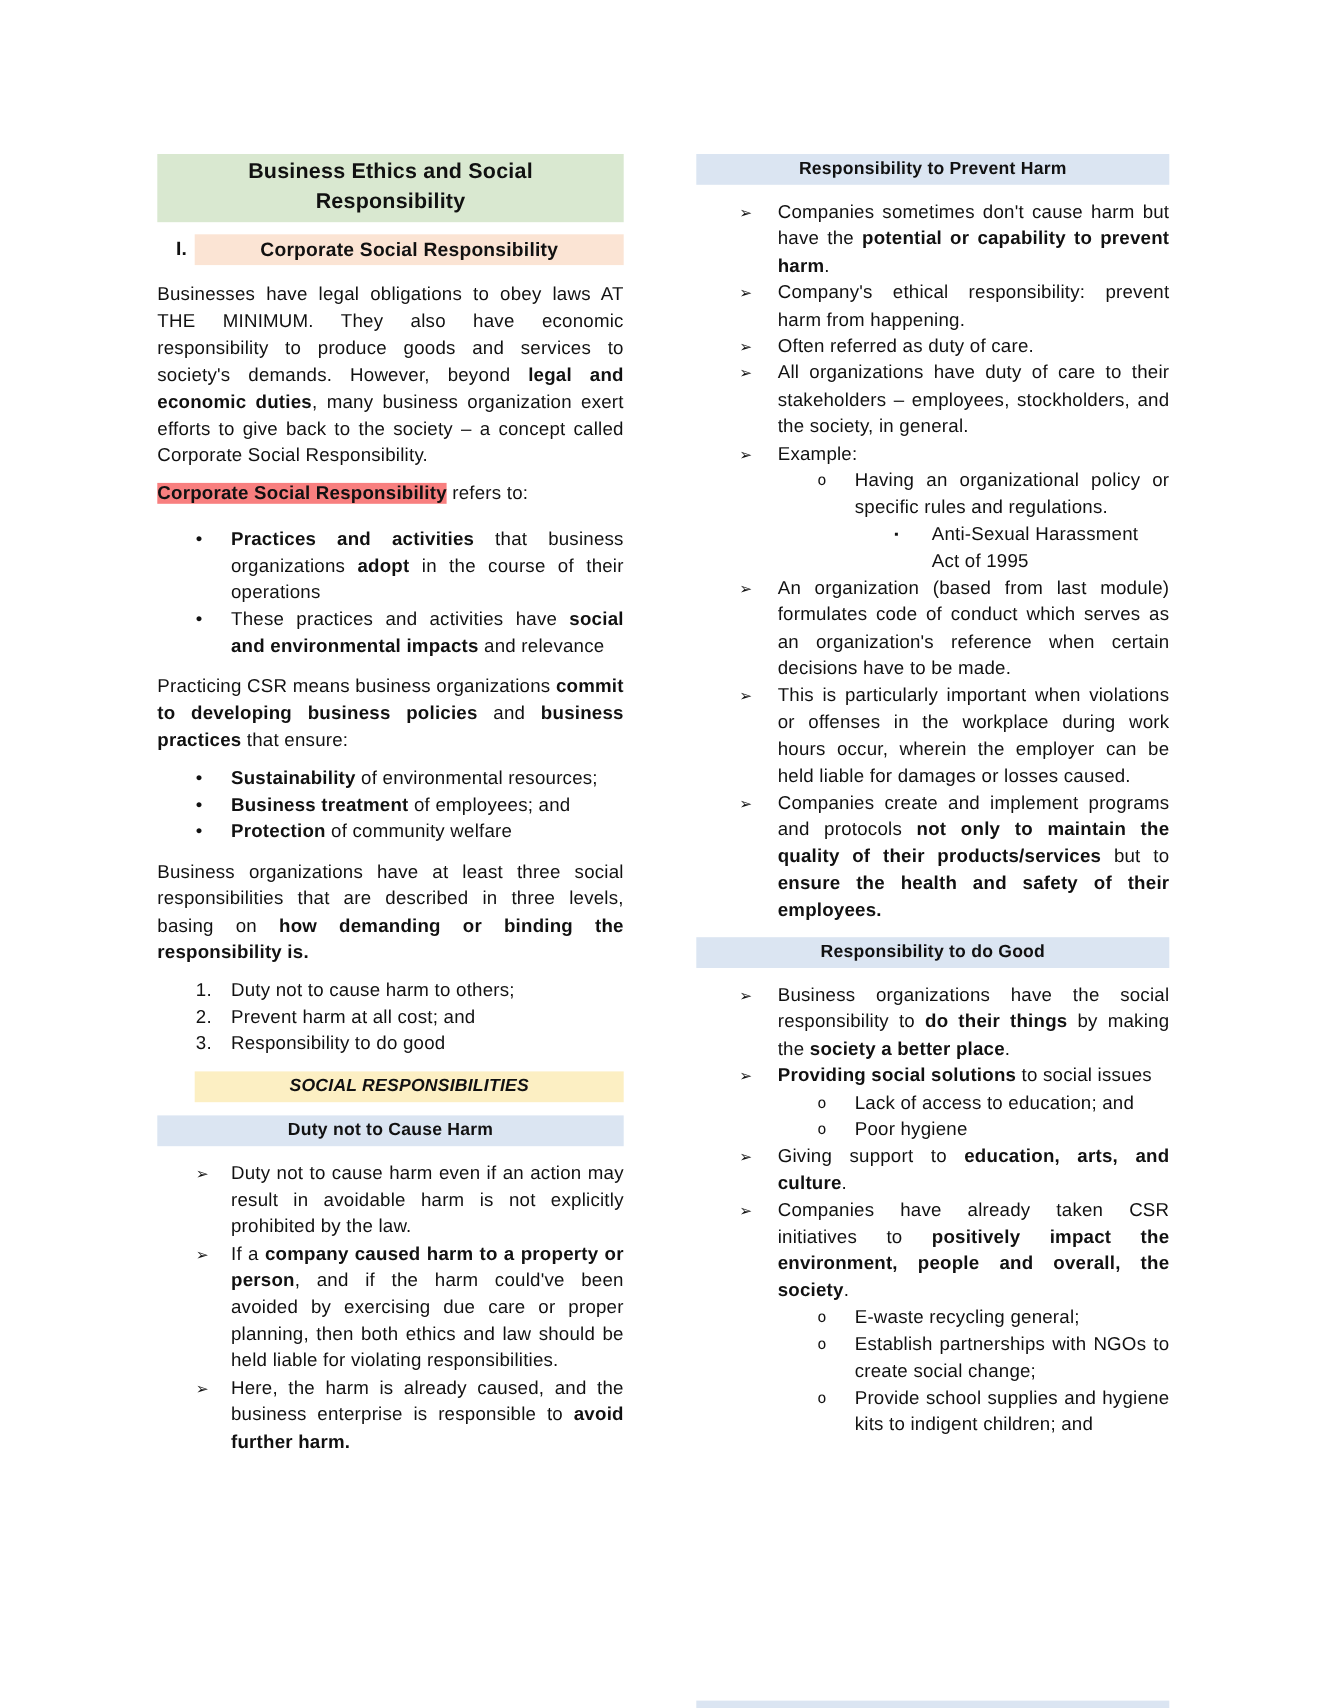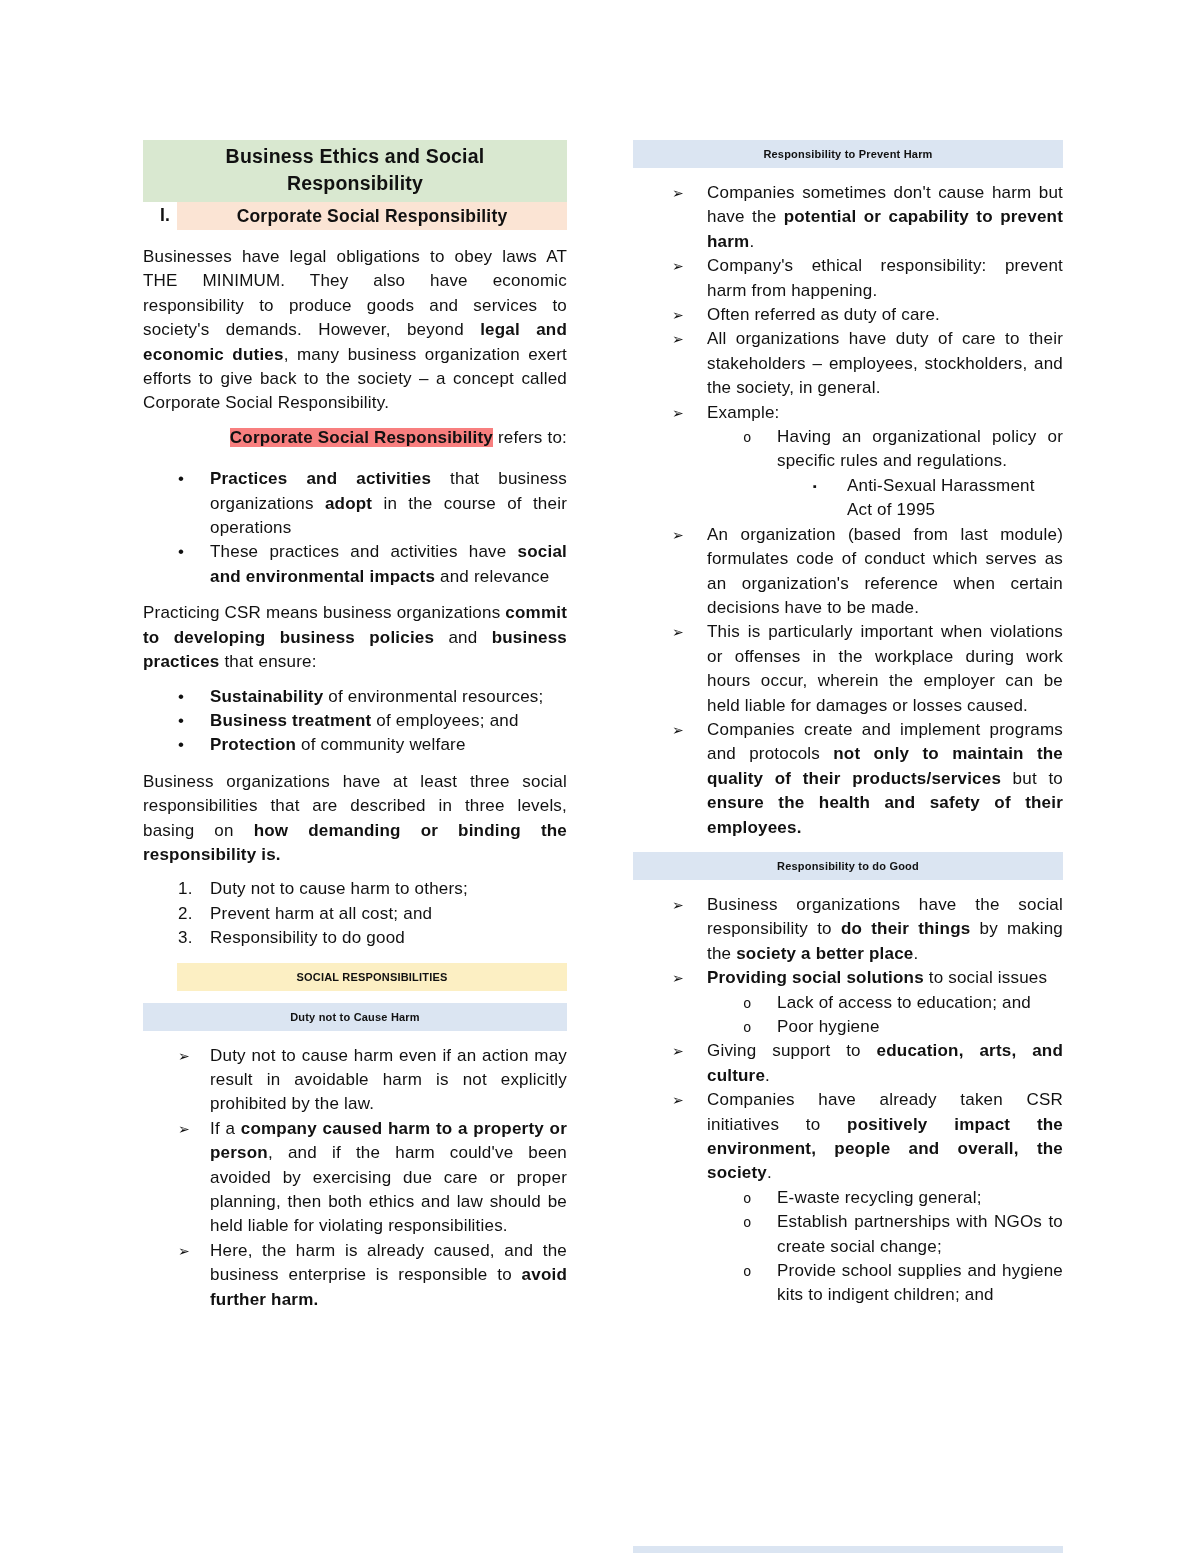--- a/index.html
+++ b/index.html
@@ -7,34 +7,34 @@
     position:relative;width:1200px;height:1553px;background:#fff;overflow:hidden;
     font-family:"Liberation Sans","DejaVu Sans",sans-serif;
     color:var(--text,#111);font-size:17px;line-height:24.4px;letter-spacing:.2px;
   }
   .col{position:absolute;top:140px;}
   .col-left{left:143px;width:424px;}
   .col-right{left:633px;width:430px;}
 
   .title-box{
     background:var(--title-bg,#d9e8d0);text-align:center;font-weight:bold;
-    font-size:19.5px;line-height:27px;padding:3px 28px 5px;
+    font-size:19.5px;line-height:27px;padding:3px 28px 5px;margin-bottom:11px;
   }
   .heading-row{display:flex;align-items:stretch;margin:0 0 15px;}
   .numeral{font-weight:bold;font-size:17.5px;line-height:27px;padding-left:17px;width:17px;flex:0 0 auto;}
   .peach{flex:1;background:var(--section-bg,#fbe4d4);text-align:center;font-weight:bold;font-size:17.5px;line-height:28px;}
 
   .para{margin:0 0 10px;text-align:justify;}
-  .para.csr-line{margin:0 0 17px;text-align:right;}
+  .para.csr-line{margin:0 0 17px;text-align:left;}
   .b{font-weight:bold;}
   .i{}
   .hl-red{background:var(--highlight-red,#f87f7f);}
 
-  .hdr{text-align:center;font-weight:bold;font-size:11px;line-height:28px;margin:0 0 13px;}
-  .hdr-yellow{background:var(--social-bg,#fcefc3);margin-left:34px;margin-bottom:12px;}
+  .hdr{text-align:center;font-weight:bold;font-size:16px;line-height:28px;margin:0 0 13px;}
+  .hdr-yellow{background:var(--social-bg,#fcefc3);margin-left:34px;margin-bottom:12px;font-style:italic;}
   .hdr-blue{background:var(--header-blue,#dbe5f2);}
 
   .list{margin:0 0 12px;}
   .li{display:flex;align-items:flex-start;}
   .li-text{flex:1 1 auto;text-align:justify;}
   .marker{flex:0 0 auto;}
   .lvl0{padding-left:35px;}  .lvl0>.marker{width:32px;}
   .lvl1{padding-left:110px;} .lvl1>.marker{width:34px;}
   .lvl2{padding-left:180px;} .lvl2>.marker{width:34px;}
   .lvl2>.li-text{text-align:left;}

